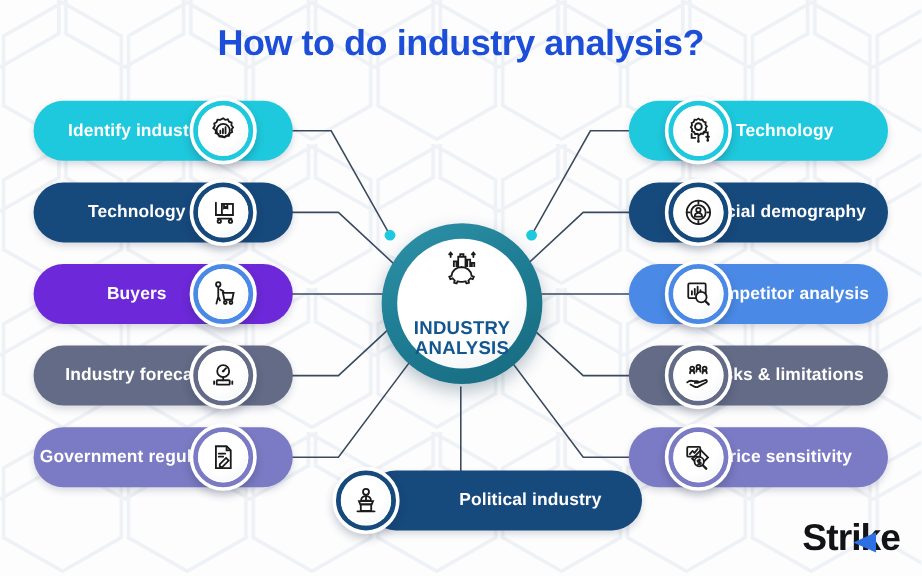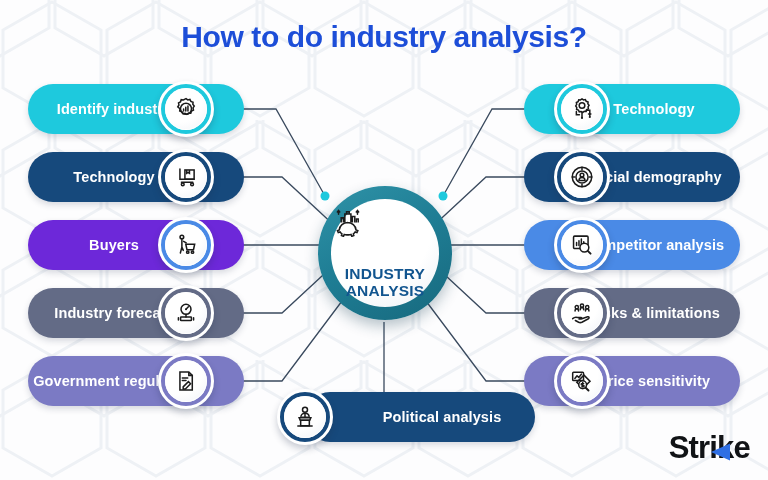--- a/index.html
+++ b/index.html
@@ -61,21 +61,21 @@
     position:absolute;left:318px;top:186px;width:134px;height:134px;z-index:3;
   }
   #hub .ring{
     position:absolute;inset:0;border-radius:50%;
     background:linear-gradient(150deg,#2f93a8 0%,#1f7e95 45%,#17697e 100%);
     box-shadow:0 6px 14px rgba(20,60,80,.30);
   }
   #hub .core{
     position:absolute;left:13px;top:13px;width:108px;height:108px;border-radius:50%;
     background:radial-gradient(circle at 36% 26%,#ffffff 58%,#e9eef3 100%);
-    display:flex;flex-direction:column;align-items:flex-start;justify-content:center;gap:26px;
+    display:flex;flex-direction:column;align-items:center;justify-content:center;gap:26px;
   }
   #hub-label{
     color:#12558f;font-weight:bold;font-size:15.5px;line-height:17px;
     text-align:center;letter-spacing:.2px;margin-top:2px;
   }
 
   
   #logo{position:absolute;right:18px;bottom:14px;z-index:4;
     display:flex;align-items:center;}
   #logo .txt{font-size:31px;font-weight:bold;color:#111316;letter-spacing:-.8px;}
@@ -305,21 +305,21 @@
           <circle cx="12.6" cy="15.4" r="3.6" fill="#fff"></circle>
           <path d="M12.6 13.4v4M13.6 14.2h-1.6a.8.8 0 000 1.6h1.2a.8.8 0 010 1.6h-1.6" stroke-linecap="round" stroke-width="1.2"></path>
           <path d="M15.4 18.2l2.6 2.6" stroke-linecap="round" stroke-width="1.8"></path>
         </svg>
       </div>
     </div>
   </div>
 
   <div class="node left" style="left:277px;top:389px;width:214px;">
     <div class="pill" style="left:28px;width:186px;padding-right:0;padding-left:44px;background:#16497c;">
-      <span>Political analysis</span>
+      <span>Political industry</span>
     </div>
     <div class="badge" style="left:0;right:auto;background:#16497c;">
       <div class="disc">
         <svg width="26" height="26" viewBox="0 0 24 24" fill="none" stroke="#1b1b1b" stroke-width="1.4">
           <circle cx="12" cy="5.4" r="2.3"></circle>
           <path d="M8.2 12.2c0-2.2 1.7-3.6 3.8-3.6s3.8 1.4 3.8 3.6" stroke-linecap="round"></path>
           <path d="M12 8.8v3.4M9.6 12.2h4.8" stroke-linecap="round"></path>
           <path d="M6.6 12.6h10.8l-1 2.4H7.6z"></path>
           <path d="M8 15h8v5H8z"></path>
           <path d="M5.4 20.4h13.2" stroke-linecap="round"></path>

